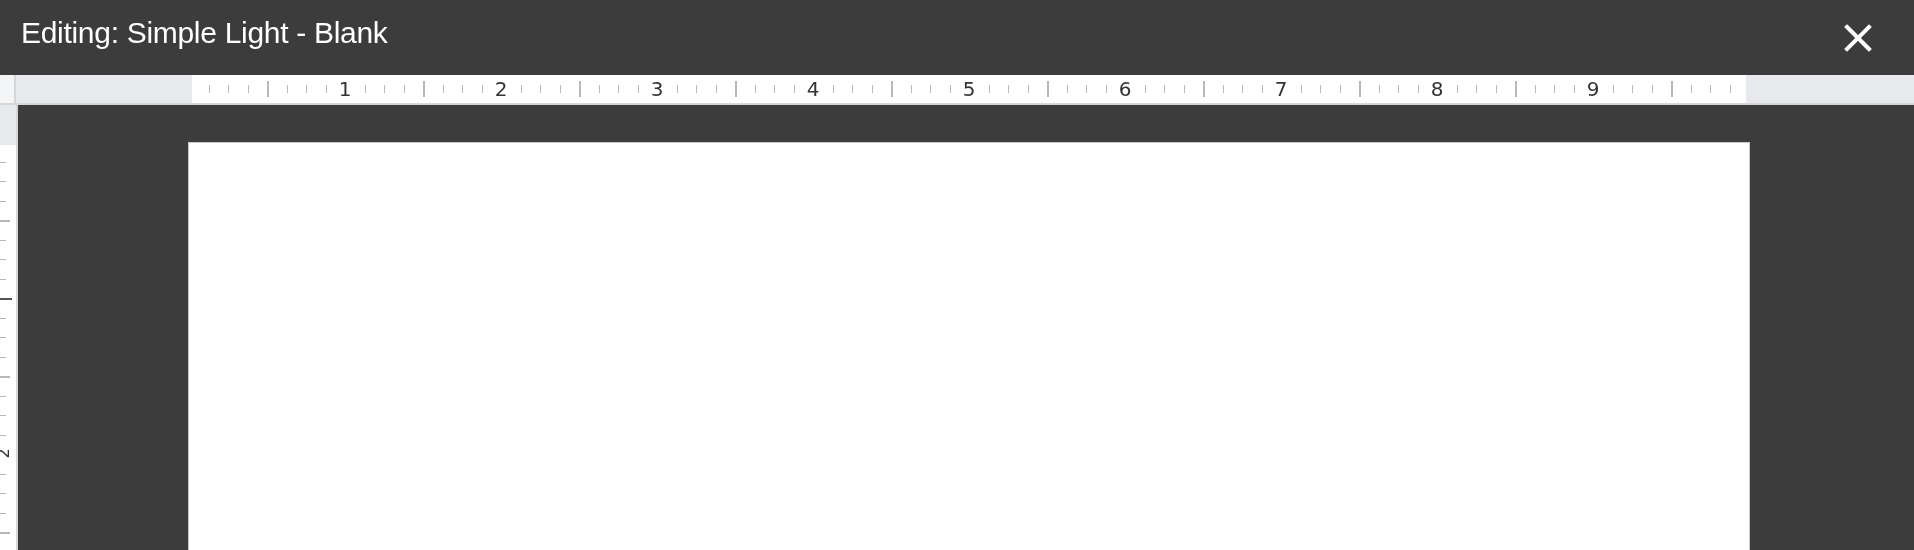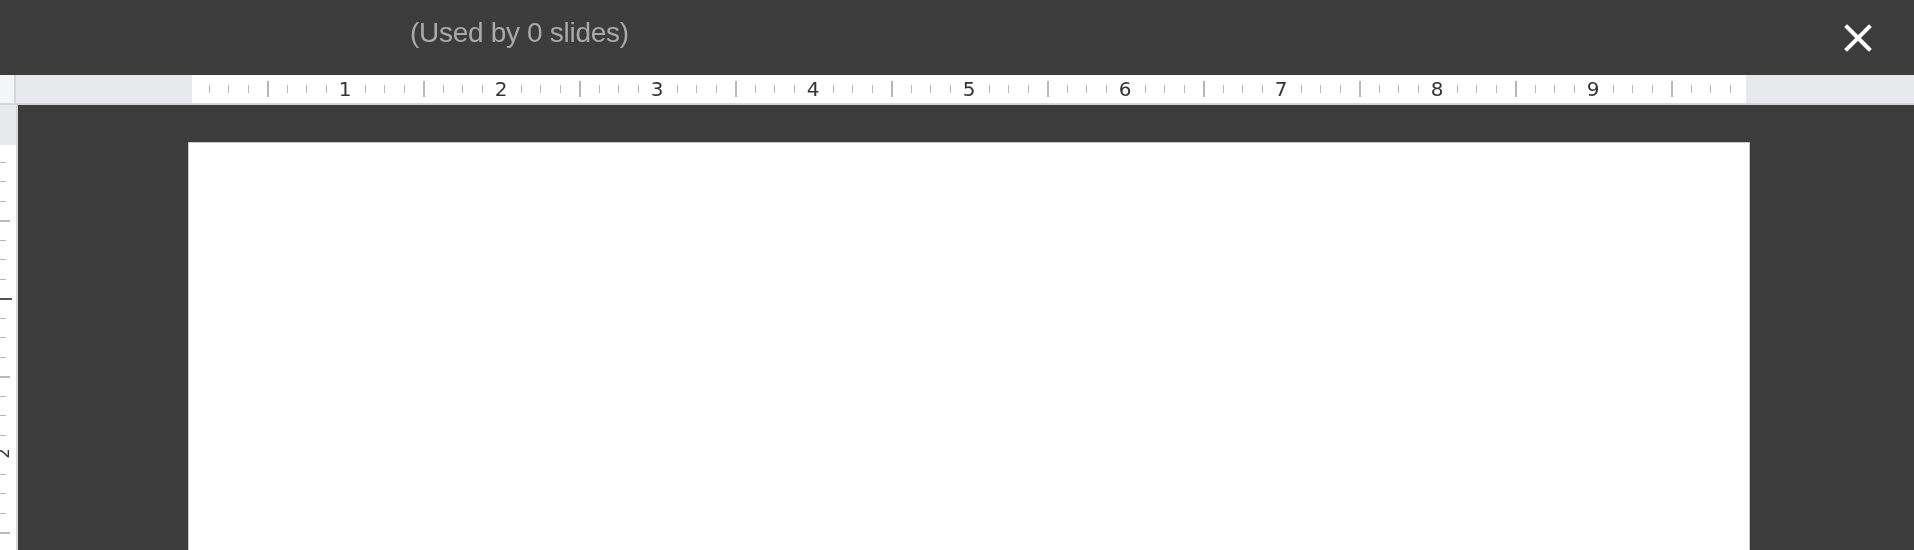--- a/index.html
+++ b/index.html
@@ -20,21 +20,21 @@
   .vtick { position: absolute; left: 0; width: 6px; height: 1px; background: #b8b8b8; }
   .vtick.half { width: 10px; height: 2px; }
   .vinch { position: absolute; left: -2px; font-size: 16px; color: #333; transform: rotate(-90deg); font-family: "DejaVu Sans", sans-serif; }
   .canvas { position: absolute; left: 18px; top: 105px; width: 1896px; height: 445px; background: #3c3c3c; }
   .slide { position: absolute; left: 188px; top: 142px; width: 1562px; height: 420px; background: #ffffff; border: 1px solid #c8c8c8; }
 </style>
 </head>
 <body>
 
 <div class="header">
-  <div class="usage">(Used by 0 slides)</div>
+  <div class="title">Editing: Simple Light - Blank</div>
   <div class="close">
     <svg width="36" height="36" viewBox="0 0 36 36">
       <path d="M7 7 L29 29 M29 7 L7 29" stroke="#ffffff" stroke-width="4" stroke-linecap="square"></path>
     </svg>
   </div>
 </div>
 
 <div class="ruler-h">
   <div class="ruler-corner"></div>
   <div class="ruler-white" id="rh">

